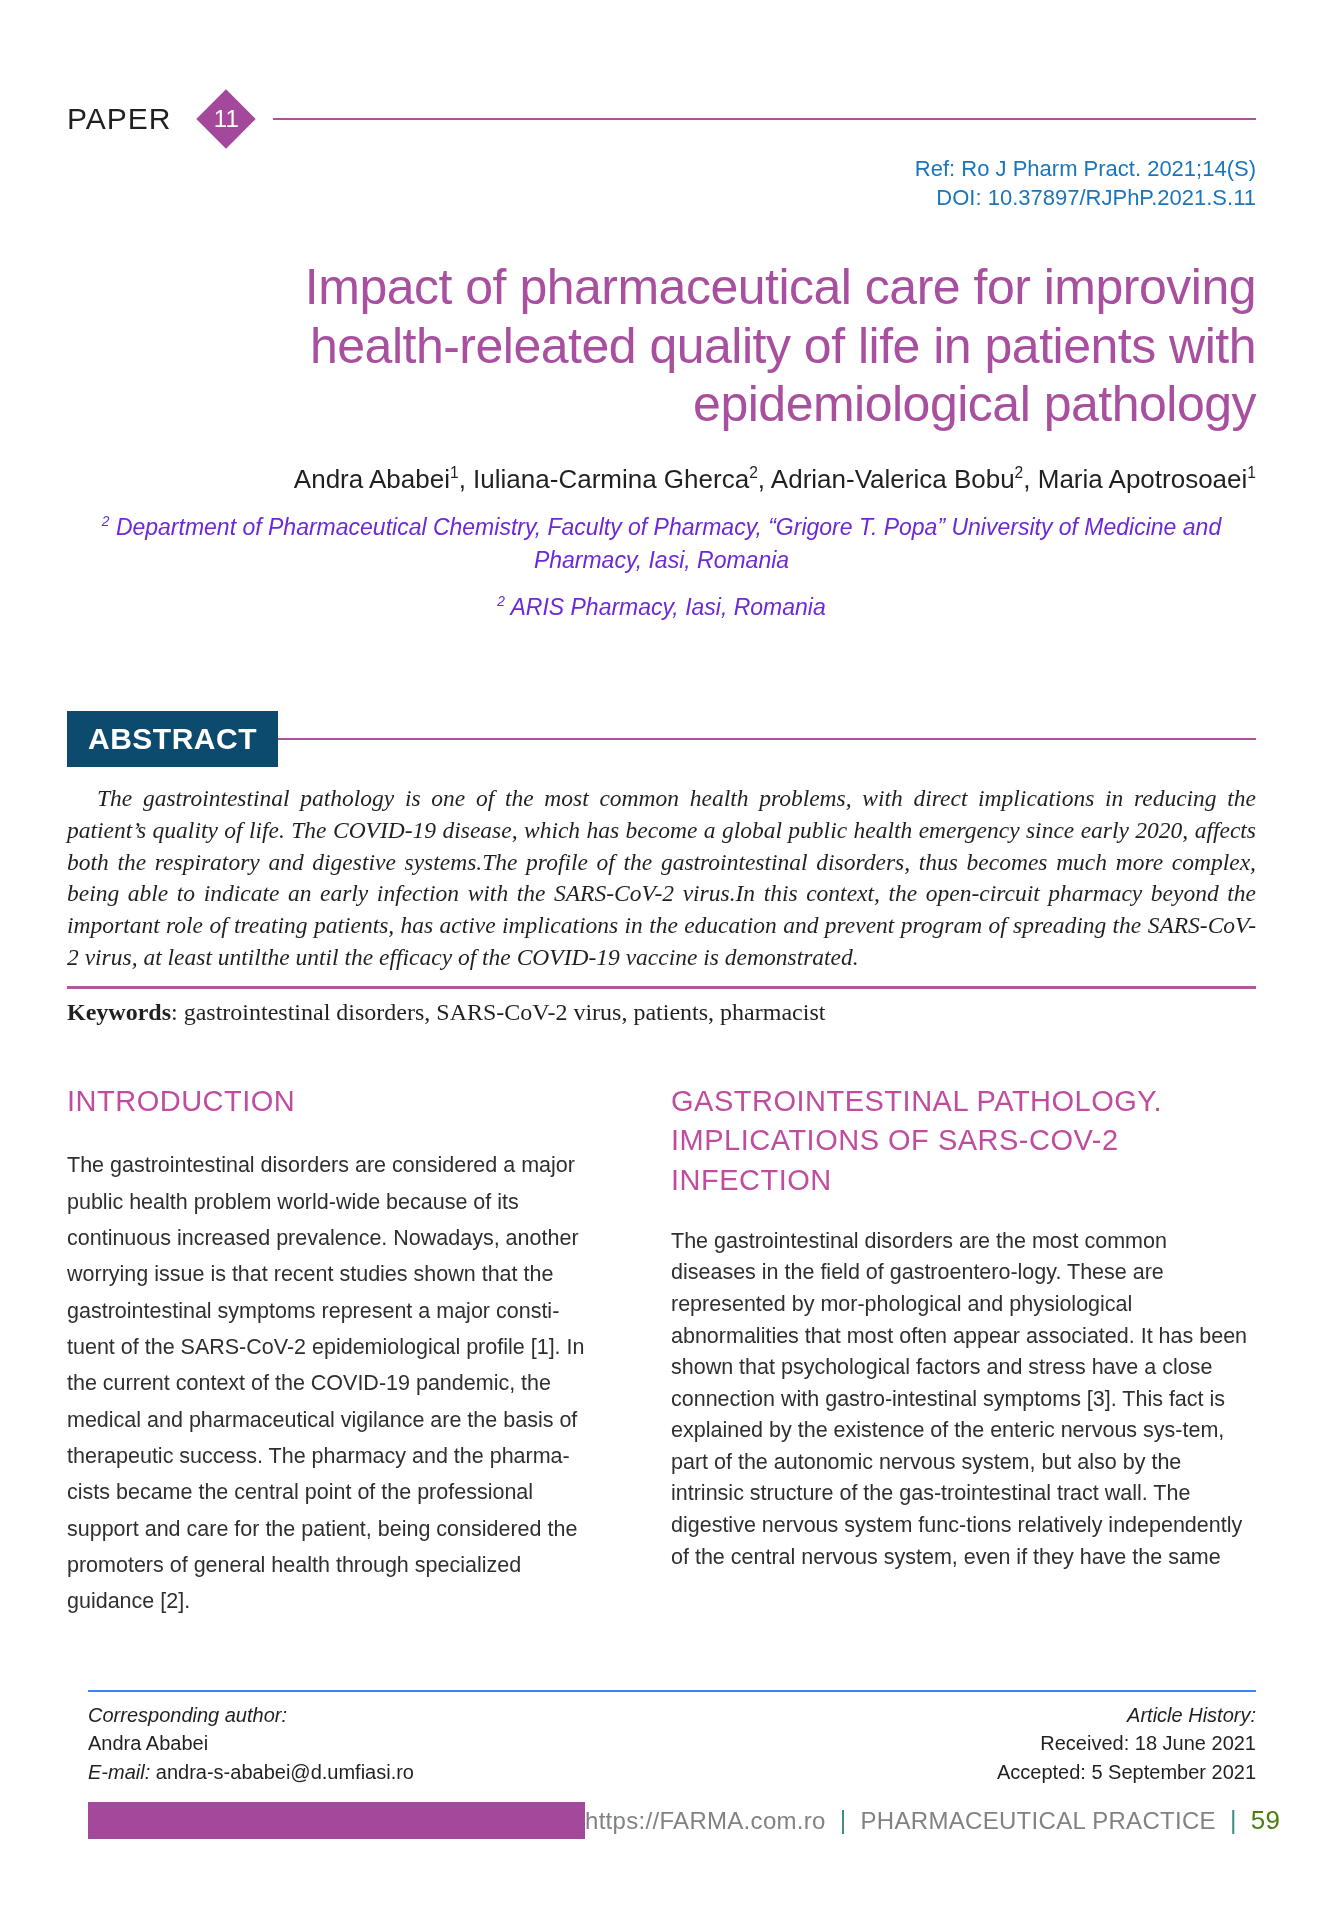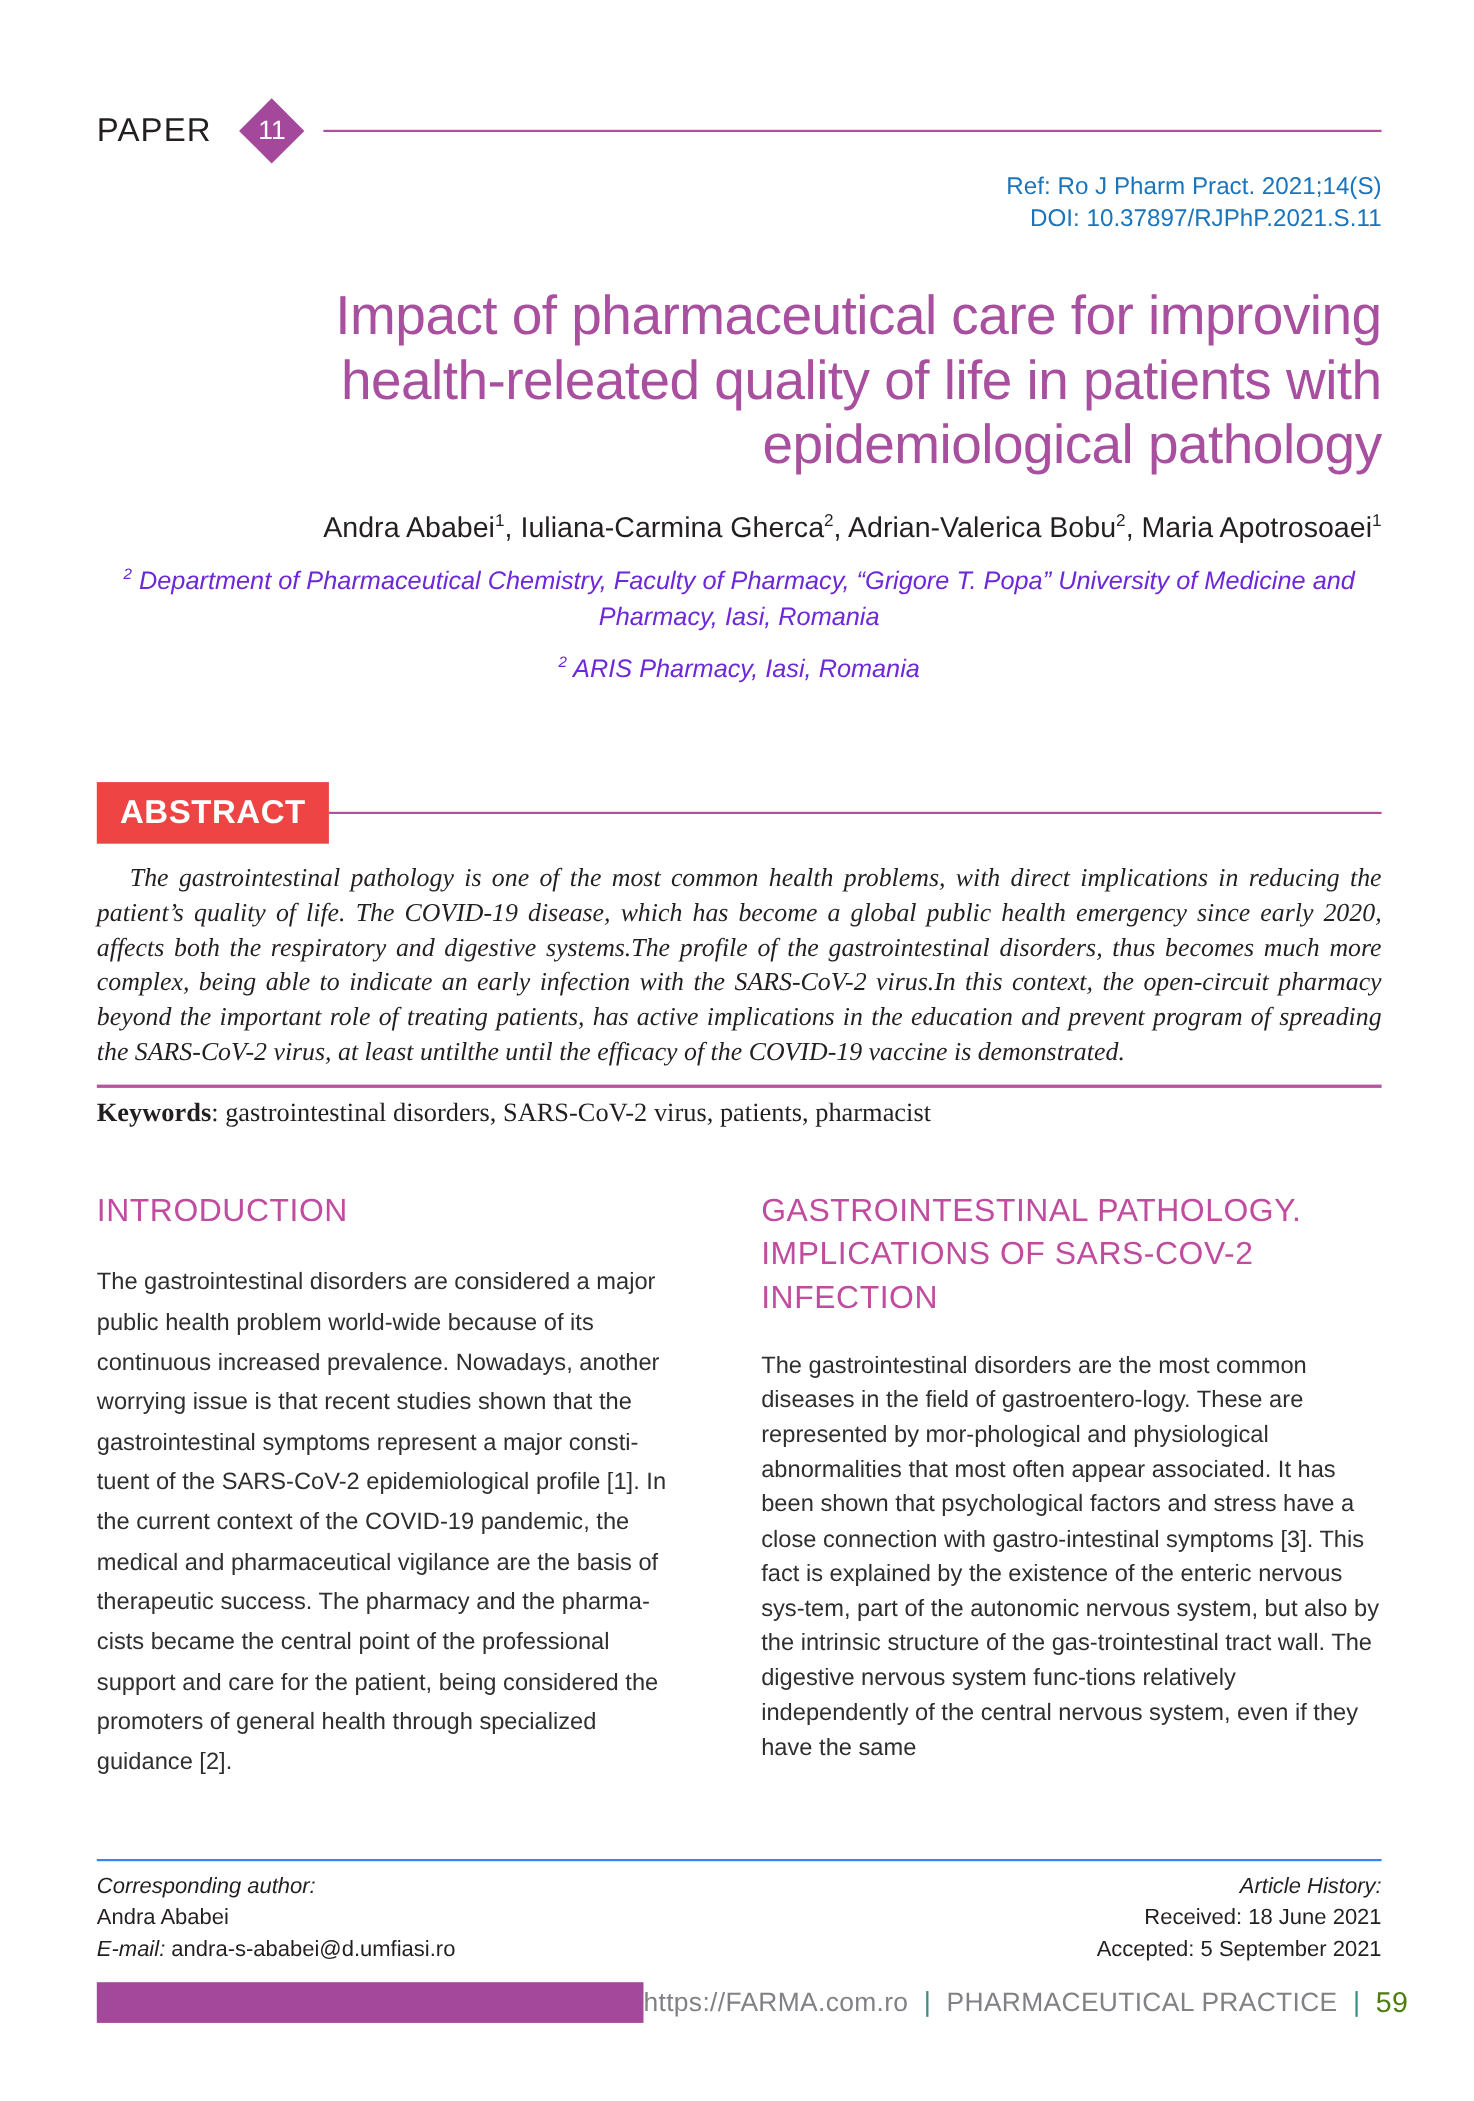--- a/index.html
+++ b/index.html
@@ -5,21 +5,21 @@
   html,body{margin:0;padding:0;background:#ffffff;}
   .page{
     position:relative;
     width:1340px;
     height:1910px;
     background:#ffffff;
     font-family:"Liberation Sans", sans-serif;
     color:#231f20;
     overflow:hidden;
   }
-  .content{padding:0 84px 0 88px;}
+  .content{padding:0 84px 0 67px;}
 
   
   .kicker-row{display:flex;align-items:center;margin-top:96px;height:46px;}
   .kicker{font-size:30px;letter-spacing:1px;color:#231f20;}
   .diamond{
     width:42px;height:42px;background:#a4489b;transform:rotate(45deg);
     margin-left:34px;display:flex;align-items:center;justify-content:center;
     flex:0 0 auto;
   }
   .diamond span{transform:rotate(-45deg);color:#ffffff;font-size:24px;}
@@ -36,21 +36,21 @@
   .authors{margin-top:30px;text-align:right;font-size:26px;color:#231f20;}
   .authors sup,.affil sup{font-size:60%;vertical-align:super;line-height:0;}
 
   
   .affil{margin-top:16px;text-align:center;font-style:italic;font-size:23px;line-height:1.45;color:#6d28d9;}
   .affil + .affil{margin-top:14px;}
 
   
   .abstract-header{display:flex;align-items:center;margin-top:86px;}
   .abstract-box{
-    background:#ef4444;color:#ffffff;font-weight:bold;font-size:30px;
+    background:#0c4a6e;color:#ffffff;font-weight:bold;font-size:30px;
     letter-spacing:0.5px;padding:11px 21px;flex:0 0 auto;
   }
   .abstract-rule{flex:1;height:2px;background:#af4f9e;}
   .abstract-text{
     margin-top:16px;font-family:"Liberation Serif", serif;font-style:italic;
     font-size:23.5px;line-height:1.36;text-align:justify;text-indent:30px;color:#231f20;
   }
   .keywords-rule{margin-top:12px;height:3px;background:#b4569e;}
   .keywords{margin-top:10px;font-family:Liberation Serif, serif;font-size:24px;color:#231f20;}
   .keywords .kw-label{font-weight:bold;}

